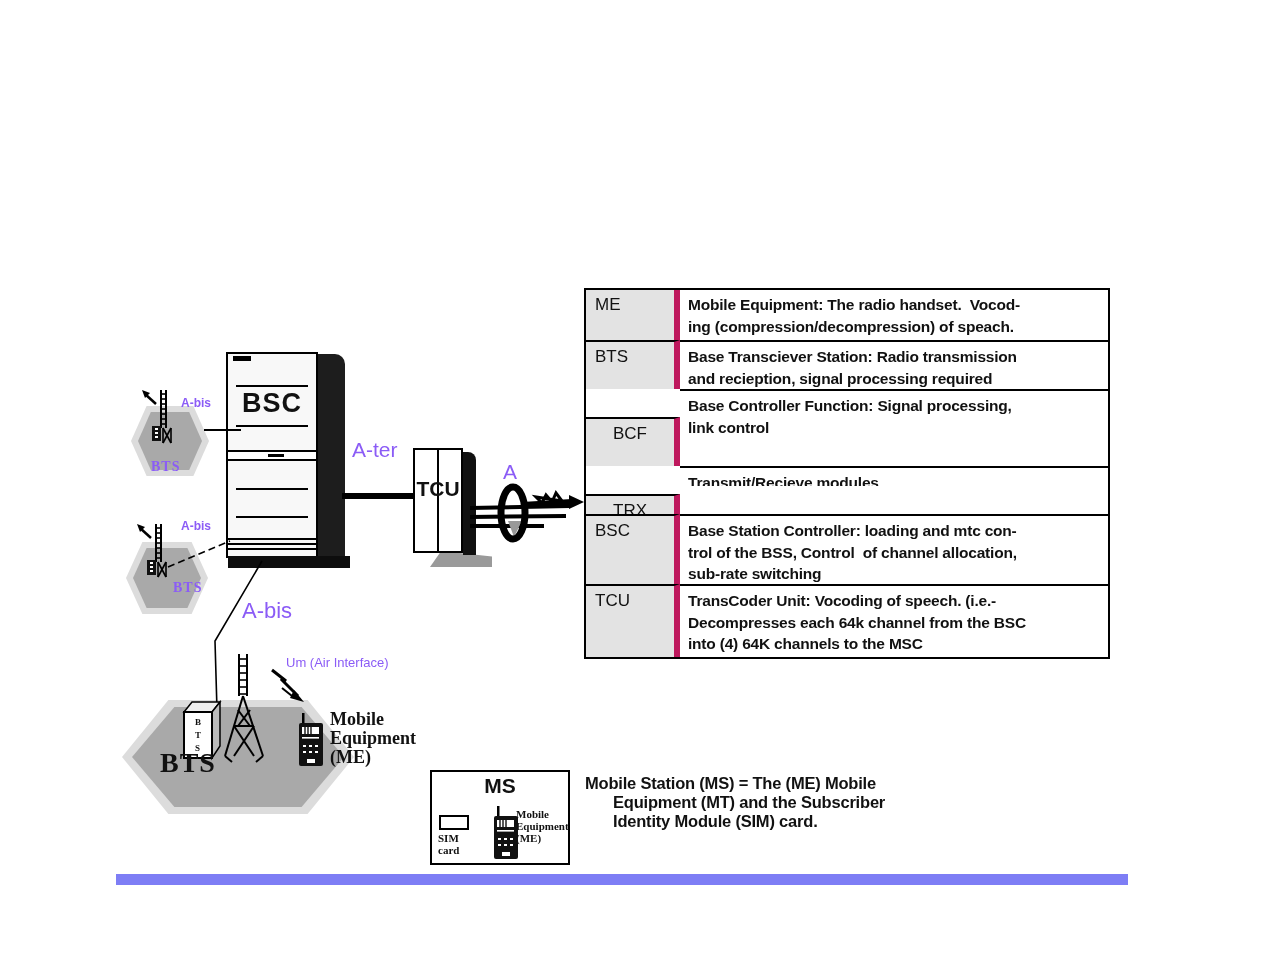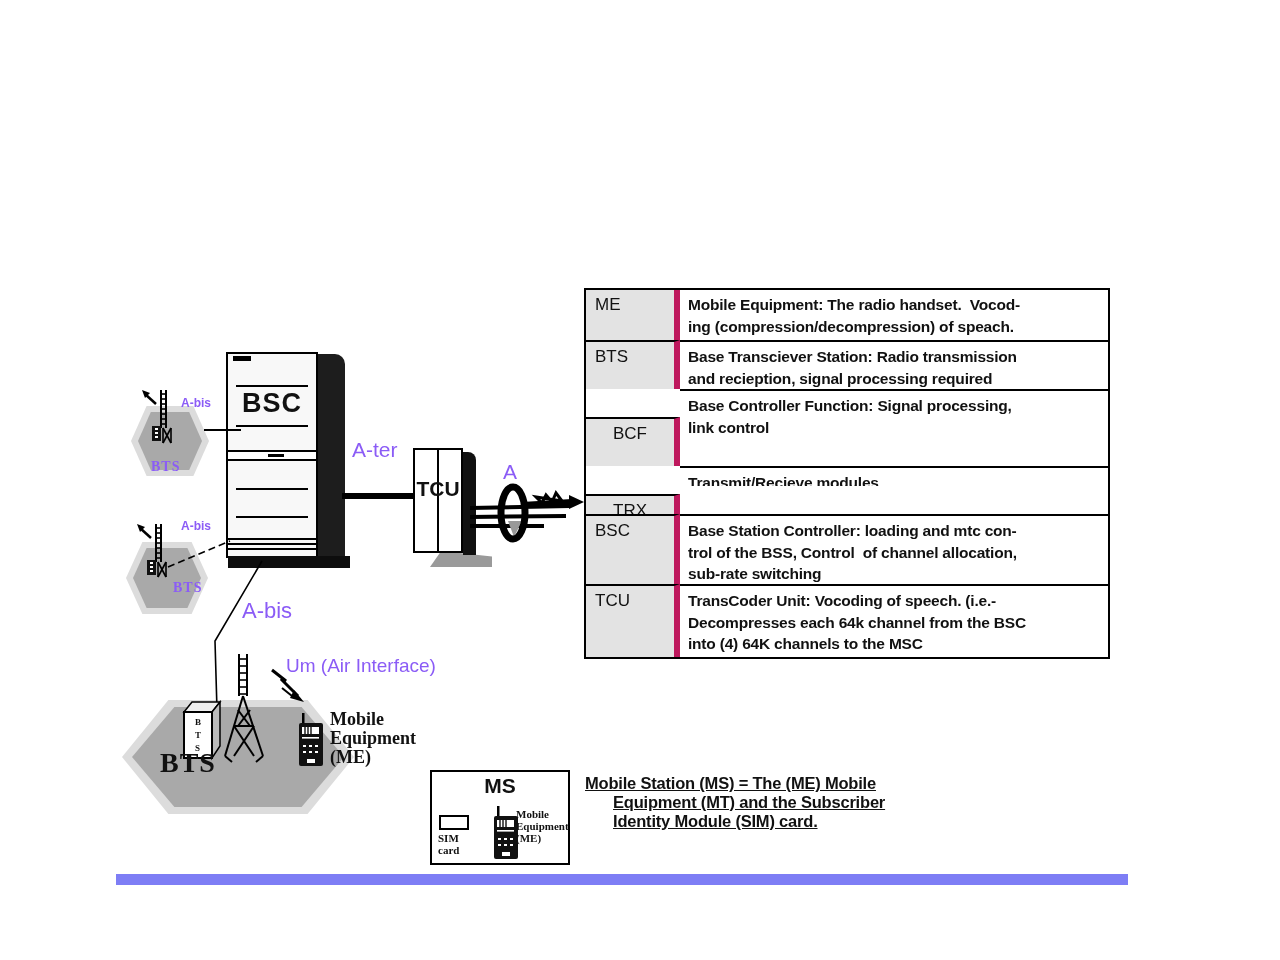--- a/index.html
+++ b/index.html
@@ -45,34 +45,34 @@
   #tcu-label{left:413px;top:477px;width:50px;text-align:center;font-size:21px;font-weight:bold;color:#111;}
   
   .lbl-sans{color:#8b5cf6;}
   #ater-label{left:352px;top:438px;font-size:21px;}
   #a-label{left:503px;top:460px;font-size:21px;}
   #abis1{left:181px;top:396px;font-size:12px;font-weight:bold;}
   #abis2{left:181px;top:519px;font-size:12px;font-weight:bold;}
   #bts1{left:151px;top:459px;font-size:14px;font-weight:bold;font-family:"Liberation Serif",serif;letter-spacing:1px;}
   #bts2{left:173px;top:580px;font-size:14px;font-weight:bold;font-family:"Liberation Serif",serif;letter-spacing:1px;}
   #abis-large{left:242px;top:598px;font-size:22px;}
-  #um-label{left:286px;top:655px;font-size:19px;}
+  #um-label{left:286px;top:655px;font-size:13px;}
   #bts-large{left:160px;top:747px;font-size:28px;font-weight:bold;font-family:"Liberation Serif",serif;letter-spacing:1px;color:#111;}
   #me-label-hex{left:330px;top:710px;font-size:18px;line-height:19px;font-weight:bold;
                 font-family:"Liberation Serif",serif;white-space:pre;color:#111;}
   
   #ms-box{left:430px;top:770px;width:140px;height:95px;border:2px solid #000;background:#fff;box-sizing:border-box;}
   #ms-title{left:0;top:2px;width:100%;text-align:center;font-size:21px;font-weight:bold;color:#111;}
   #sim-rect{left:7px;top:43px;width:30px;height:15px;border:2px solid #000;background:#fff;box-sizing:border-box;}
   #sim-label{left:6px;top:60px;font-size:11px;line-height:12px;font-weight:bold;
              font-family:"Liberation Serif",serif;white-space:pre;color:#111;}
   #ms-me-label{left:84px;top:36px;font-size:11px;line-height:12px;font-weight:bold;
                font-family:"Liberation Serif",serif;white-space:pre;color:#111;}
   
-  #ms-note{left:585px;top:774px;font-size:16.5px;line-height:19px;font-weight:bold;color:#111;letter-spacing:-0.2px;text-decoration:underline;}
+  #ms-note{left:585px;top:774px;font-size:16.5px;line-height:19px;font-weight:bold;color:#111;letter-spacing:-0.2px;}
   #ms-note .indent{margin-left:28px;}
   
   #bottom-bar{left:116px;top:874px;width:1012px;height:11px;background:#7e7ef5;}
   svg{display:block;}
   #overlay{left:0;top:0;pointer-events:none;}
 </style>
 </head>
 <body>
 
 <div id="slide">

